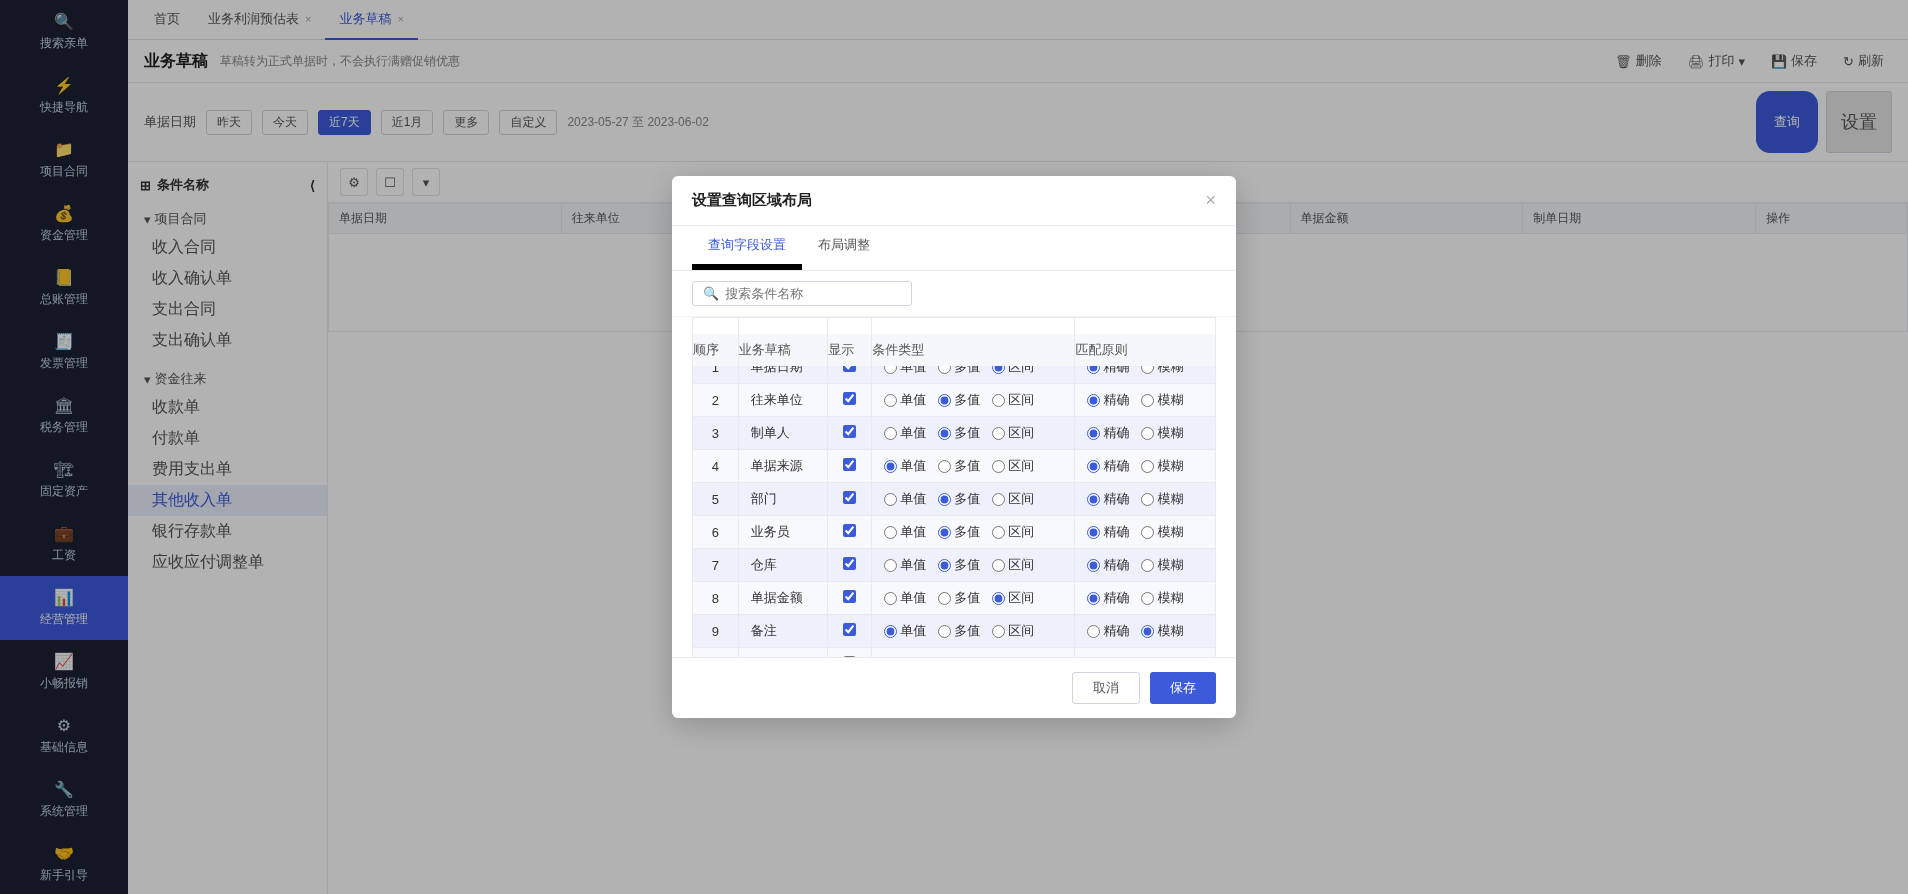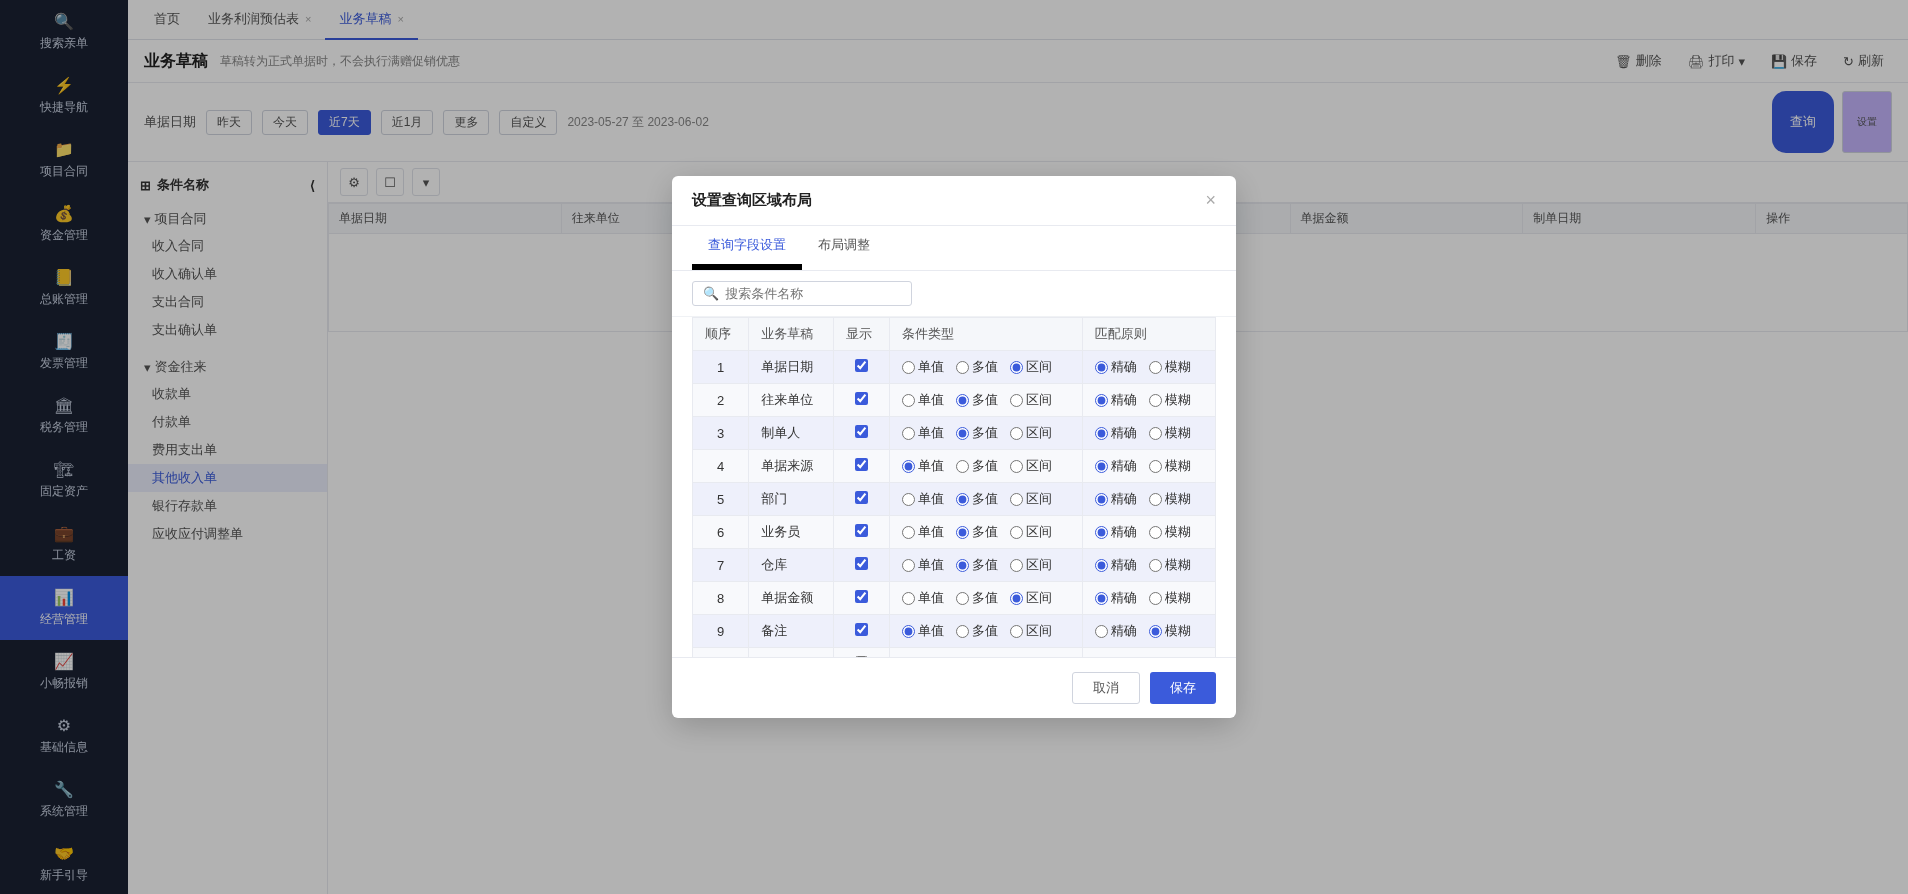--- a/index.html
+++ b/index.html
@@ -32,31 +32,31 @@
     .action-btn { display: flex; align-items: center; gap: 4px; font-size: 13px; color: #555; cursor: pointer; padding: 4px 8px; border-radius: 3px; }
 
     
     .filter-bar { background: #fff; padding: 8px 16px; display: flex; align-items: center; gap: 10px; border-bottom: 1px solid #e8eaf0; flex-wrap: wrap; }
     .filter-label { color: #555; font-size: 13px; }
     .filter-btn { padding: 3px 10px; border: 1px solid #d0d4de; border-radius: 3px; cursor: pointer; font-size: 12px; background: #fff; color: #555; }
     .filter-btn.active { background: #3b5bdb; color: #fff; border-color: #3b5bdb; }
     .filter-date { font-size: 12px; color: #888; }
     .filter-right { margin-left: auto; display: flex; gap: 8px; }
     .query-btn { background: #3b5bdb; color: #fff; border: none; padding: 22px 18px; border-radius: 14px; cursor: pointer; font-size: 13px; }
-    .set-btn { background: #c4b5fd; color: #555; border: 1px solid #d0d4de; padding: 5px 14px; border-radius: 3px; cursor: pointer; font-size: 10px; }
+    .set-btn { background: #e5e5e5; color: #555; border: 1px solid #d0d4de; padding: 5px 14px; border-radius: 3px; cursor: pointer; font-size: 18px; }
 
     
     .content-area { display: flex; flex: 1; overflow: hidden; }
 
     
     .left-nav { width: 200px; background: #fff; border-right: 1px solid #e8eaf0; overflow-y: auto; padding: 8px 0; flex-shrink: 0; }
     .left-nav-header { display: flex; align-items: center; padding: 6px 12px; font-weight: bold; color: #333; font-size: 13px; cursor: pointer; }
     .left-nav-section { padding: 4px 0; }
     .left-nav-section-title { padding: 6px 12px 4px 16px; color: #555; font-size: 13px; cursor: pointer; display: flex; align-items: center; gap: 4px; }
-    .left-nav-item { padding: 5px 12px 5px 24px; color: #555; font-size: 13px; cursor: pointer; }
+    .left-nav-item { padding: 5px 12px 5px 24px; color: #555; font-size: 16px; cursor: pointer; }
     .left-nav-item.active { color: #3b5bdb; background: #ebeefc; }
 
     
     .table-area { flex: 1; display: flex; flex-direction: column; overflow: hidden; }
     .table-toolbar { background: #fff; padding: 6px 12px; display: flex; align-items: center; gap: 8px; border-bottom: 1px solid #e8eaf0; }
     .toolbar-icon-btn { width: 28px; height: 28px; display: flex; align-items: center; justify-content: center; cursor: pointer; border: 1px solid #e0e3ea; border-radius: 3px; color: #555; }
     .table-wrapper { flex: 1; overflow: auto; background: #fff; }
     table { width: 100%; border-collapse: collapse; font-size: 12px; }
     th { background: #f5f7fa; border: 1px solid #e8eaf0; padding: 6px 10px; text-align: left; color: #555; font-weight: normal; white-space: nowrap; }
     td { border: 1px solid #e8eaf0; padding: 6px 10px; white-space: nowrap; color: #333; }
@@ -89,21 +89,21 @@
 
     
     .dialog-search { padding: 10px 20px; border-bottom: 1px solid #f0f2f5; }
     .dialog-search-input { display: flex; align-items: center; border: 1px solid #d0d4de; border-radius: 3px; padding: 4px 10px; gap: 6px; width: 220px; }
     .dialog-search-input input { border: none; outline: none; font-size: 13px; color: #333; width: 100%; background: transparent; }
     .search-icon { color: #aaa; font-size: 13px; }
 
     
     .dialog-table-wrap { flex: 1; overflow-y: auto; padding: 0 20px; max-height: 340px; }
     .dialog-table { width: 100%; border-collapse: collapse; font-size: 13px; }
-    .dialog-table th { background: #f5f7fa; border: 1px solid #e8eaf0; padding: 7px 12px; color: #555; font-weight: normal; text-align: left; position: sticky; top: 0; z-index: 1; }
+    .dialog-table th { background: #f5f7fa; border: 1px solid #e8eaf0; padding: 7px 0; color: #555; font-weight: normal; text-align: left; position: sticky; top: 16px; z-index: 1; }
     .dialog-table td { border: 1px solid #e8eaf0; padding: 7px 12px; color: #333; }
     .dialog-table tr:nth-child(odd) { background: #fff; }
     .dialog-table tr:nth-child(even) { background: #f8f9fc; }
     .dialog-table tr.highlighted { background: #eef0fb; }
 
     
     .radio-group { display: flex; align-items: center; gap: 12px; }
     .radio-item { display: flex; align-items: center; gap: 3px; cursor: pointer; font-size: 13px; }
     .radio-input { accent-color: #3b5bdb; cursor: pointer; }
 

